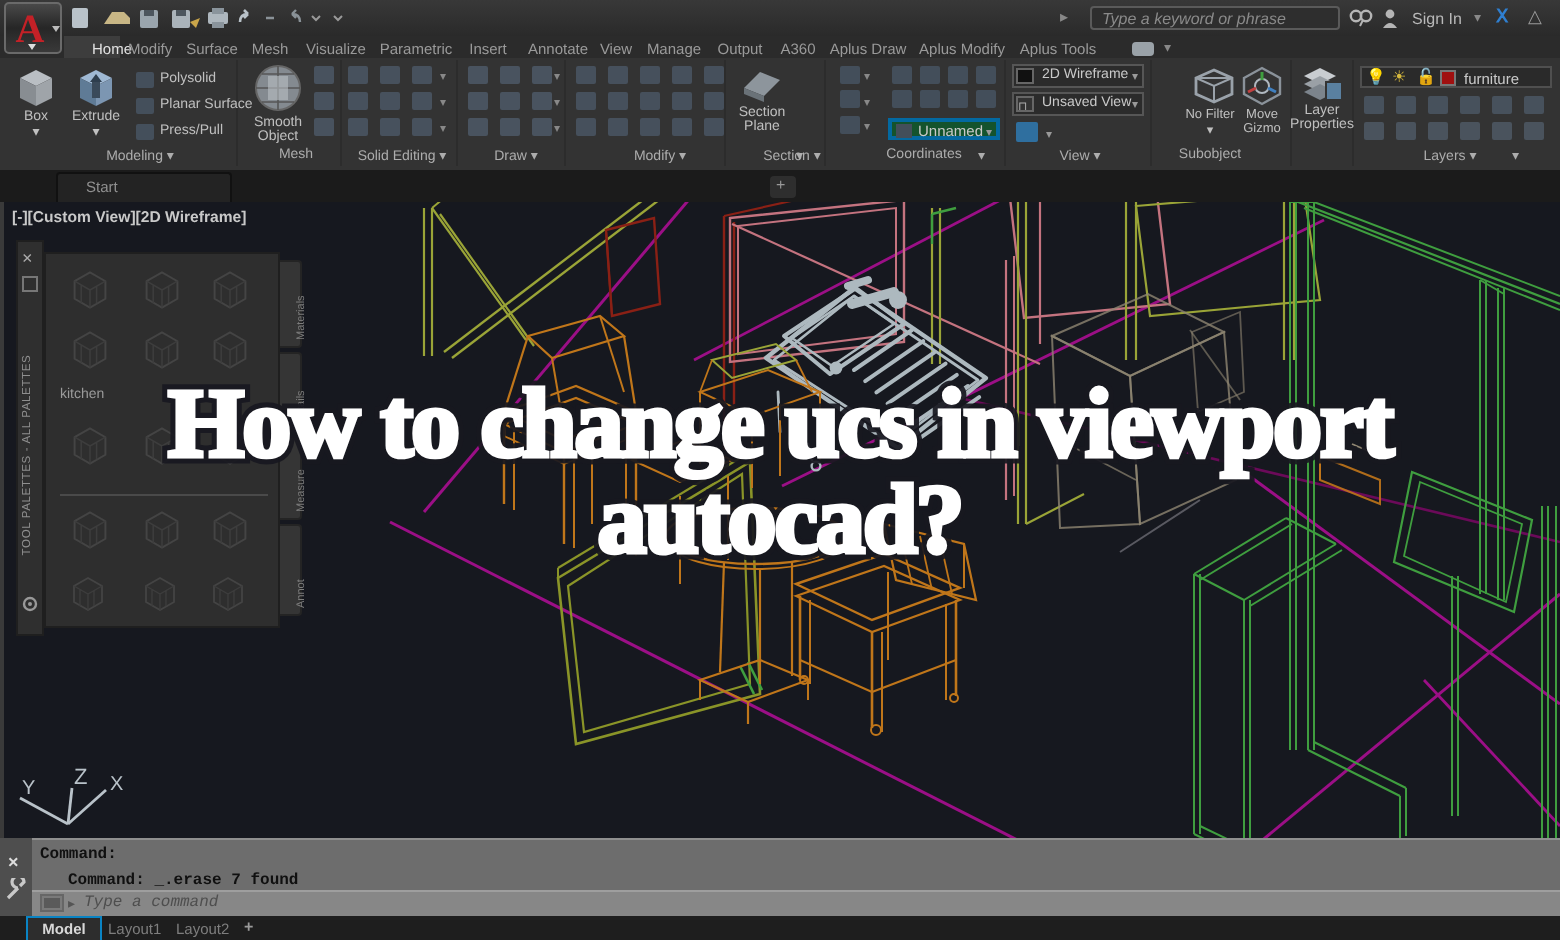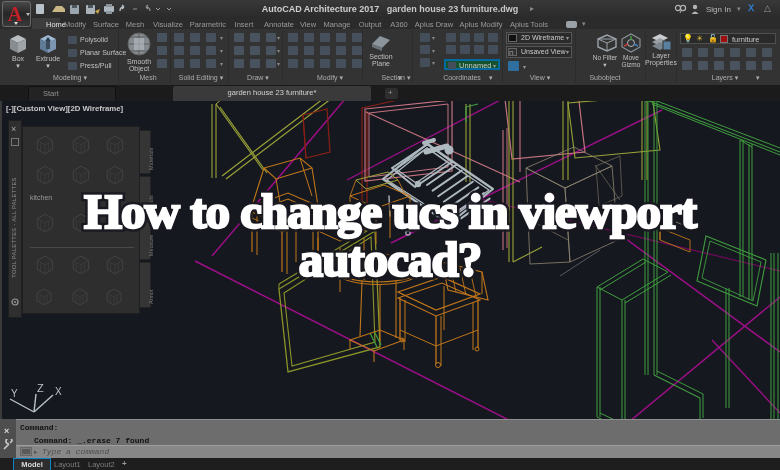--- a/index.html
+++ b/index.html
@@ -29,22 +29,24 @@
       <rect x="52" y="2" width="5" height="3" fill="#4d565e"></rect>
       <path d="M59 8 l3 3 l2 -5 z" fill="#c9a54a"></path>
 <rect x="68" y="3" width="10" height="6" rx="1" fill="#aeb7be"></rect>
       <rect x="70" y="1" width="6" height="3" fill="#8a949c"></rect>
       <rect x="70" y="8" width="6" height="3" fill="#8a949c"></rect>
 <path d="M88 4 q-4 0 -4 4 M88 4 l-2 -2 M88 4 l-2 2" stroke="#b9c2c9" stroke-width="1.3" fill="none"></path>
 <path d="M97 6 h4 M110 4 q4 0 4 4 M110 4 l2 -2 M110 4 l2 2" stroke="#8a9298" stroke-width="1.2" fill="none"></path>
 <path d="M120 5 l2 2 l2 -2" stroke="#999" fill="none"></path>
 <path d="M131 5 l2 2 l2 -2" stroke="#999" fill="none"></path>
 </svg>
-<div class="t" style="left:0;top:4px;width:780px;text-align:center;font-size:9px;font-weight:bold;color:#cfcfcf;">AutoCAD Architecture 2017&nbsp;&nbsp; <span style="font-weight:bold;color:#c8c8c8">garden house 23 furniture.dwg</span></div>
 <div class="t" style="left:530px;top:4px;font-size:8px;color:#888">▸</div>
+<div style="position:absolute;left:545px;top:3px;width:125px;height:12px;background:#2e2e2e;border:1px solid #5a5a5a;border-radius:2px;">
+      <span style="position:absolute;left:5px;top:1px;font-size:8px;font-style:italic;color:#8a8a8a">Type a keyword or phrase</span>
+    </div>
 <svg style="position:absolute;left:674px;top:4px" width="30" height="11" viewBox="0 0 30 11">
 <circle cx="4" cy="4" r="2.6" fill="none" stroke="#b5b5b5" stroke-width="1.2"></circle>
       <circle cx="9" cy="4" r="2.6" fill="none" stroke="#b5b5b5" stroke-width="1.2"></circle>
       <path d="M6 9 l1.5 -3" stroke="#b5b5b5"></path>
 <circle cx="21" cy="3" r="2.2" fill="#b5b5b5"></circle>
       <path d="M17.5 10 q3.5 -5 7 0 z" fill="#b5b5b5"></path>
 </svg>
 <div class="t" style="left:706px;top:5px;font-size:8px;color:#b9b9b9">Sign In</div>
 <div class="t" style="left:737px;top:5px;font-size:7px;color:#888">▾</div>
 <div class="t" style="left:748px;top:3px;font-size:9px;color:#2f7fd0;font-weight:bold">Ⅹ</div>
@@ -231,23 +233,20 @@
 <div class="t" style="left:682px;top:61px;width:10px;height:9px;background:#4a535d;border-radius:1px"></div>
 <div class="t" style="left:698px;top:61px;width:10px;height:9px;background:#4a535d;border-radius:1px"></div>
 <div class="t" style="left:714px;top:61px;width:10px;height:9px;background:#4a535d;border-radius:1px"></div>
 <div class="t" style="left:730px;top:61px;width:10px;height:9px;background:#4a535d;border-radius:1px"></div>
 <div class="t" style="left:746px;top:61px;width:10px;height:9px;background:#4a535d;border-radius:1px"></div>
 <div class="t" style="left:762px;top:61px;width:10px;height:9px;background:#4a535d;border-radius:1px"></div>
 <div class="t" style="left:756px;top:74px;font-size:7px;color:#adadad">▾</div>
 <div style="position:absolute;left:0px;top:85px;width:780px;height:16px;background:#1b1b1b;"></div>
 <div style="position:absolute;left:28px;top:86px;width:88px;height:15px;background:#232323;border:1px solid #111;border-bottom:none;border-radius:2px 2px 0 0;">
       <span style="position:absolute;left:14px;top:2px;width:60px;font-size:7.5px;color:#909090">Start</span>
-    </div>
-<div style="position:absolute;left:173px;top:86px;width:198px;height:15px;background:#3a3a3a;border-radius:2px 2px 0 0;">
-      <span style="position:absolute;left:0;top:2px;width:198px;text-align:center;font-size:7.5px;color:#d2d2d2">garden house 23 furniture*</span>
     </div>
 <div style="position:absolute;left:385px;top:88px;width:13px;height:11px;background:#2e2e2e;border-radius:2px;">
       <span style="position:absolute;left:3px;top:0px;font-size:8px;color:#999">+</span>
     </div>
 <svg style="position:absolute;left:0;top:101px" width="780" height="318" viewBox="0 101 780 318">
 <rect x="0" y="101" width="780" height="318" fill="#16181f"></rect>
 <rect x="0" y="101" width="2" height="318" fill="#3a3a3a"></rect>
 <line x1="195" y1="261" x2="562" y2="447" stroke="#9b0f86" stroke-width="1.5" opacity="1.0"></line>
 <line x1="346" y1="98" x2="212" y2="256" stroke="#9b0f86" stroke-width="1.5" opacity="1.0"></line>
 <line x1="347" y1="180" x2="506" y2="97" stroke="#9b0f86" stroke-width="1.4" opacity="1.0"></line>

